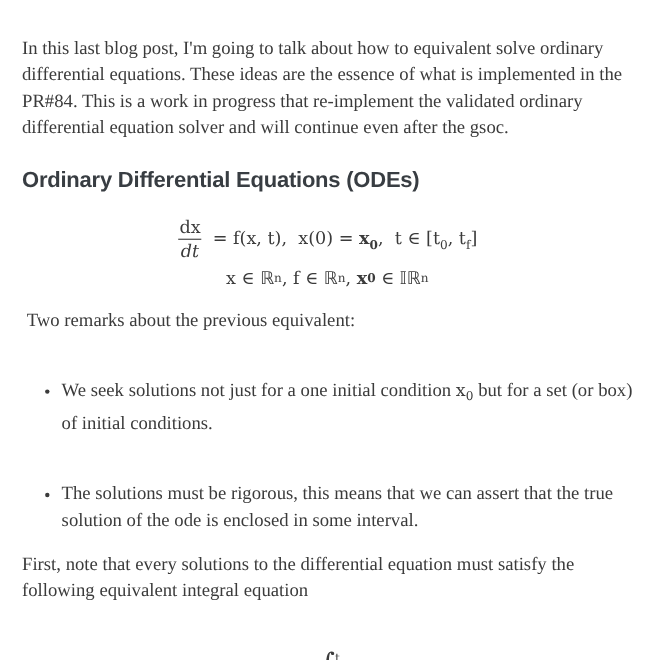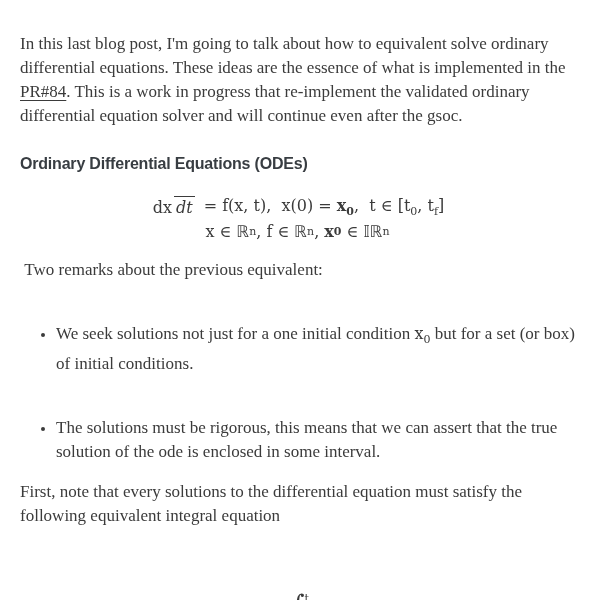--- a/index.html
+++ b/index.html
@@ -5,37 +5,37 @@
   * { box-sizing: border-box; }
   html, body { margin: 0; padding: 0; }
   body {
     width: 600px; height: 600px; overflow: hidden; position: relative;
     background: #ffffff;
     font-family: "Liberation Serif", serif;
     color: #3b3b3b;
   }
   .page { padding: 32px 25px 0 20px; }
   p { margin: 0 0 24px 0; font-size: 17px; line-height: 24px; }
-  a { color: inherit; text-decoration: underline; text-underline-offset: 3px; text-decoration-thickness: 1px; cursor: pointer; margin-top: 25px; }
+  a { color: inherit; text-underline-offset: 3px; text-decoration-thickness: 1px; cursor: pointer; margin-top: 25px; }
   h2 {
     font-family: "Liberation Sans", sans-serif;
-    font-weight: 700; font-size: 16px; line-height: 24px;
+    font-weight: 700; font-size: 20px; line-height: 24px;
     color: #383d42; margin: 0 0 20px 0; letter-spacing: -0.2px;
   }
   .define-line { margin-bottom: 12px; white-space: nowrap; }
 
   
   .eq {
     display: flex; flex-direction: column; align-items: center;
     margin: 0 0 14px 0;
     font-family: "DejaVu Serif", serif; font-size: 16px; color: #3b3b3b;
   }
   .eq-row { display: flex; align-items: center; justify-content: center; }
   .eq-row2 { margin-top: 2px; line-height: 24px; }
-  .frac { display: inline-flex; flex-direction: row; align-items: center; margin-right: 9px; }
+  .frac { display: inline-flex; flex-direction: column; align-items: center; margin-right: 9px; }
   .frac .num { line-height: 21px; padding: 0 2px; }
   .frac .den { line-height: 21px; padding: 0 2px; border-top: 1px solid #3b3b3b; font-style: italic; }
   .m { white-space: pre; }
   .msub { font-size: 11px; vertical-align: -4px; white-space: pre; }
   .msup { font-size: 11px; vertical-align: 6px; white-space: pre; }
   .mbf { font-weight: 700; }
   .bb { font-family: "DejaVu Sans", sans-serif; }
 
   .remarks { white-space: pre-wrap; margin-bottom: 14px; }
 

